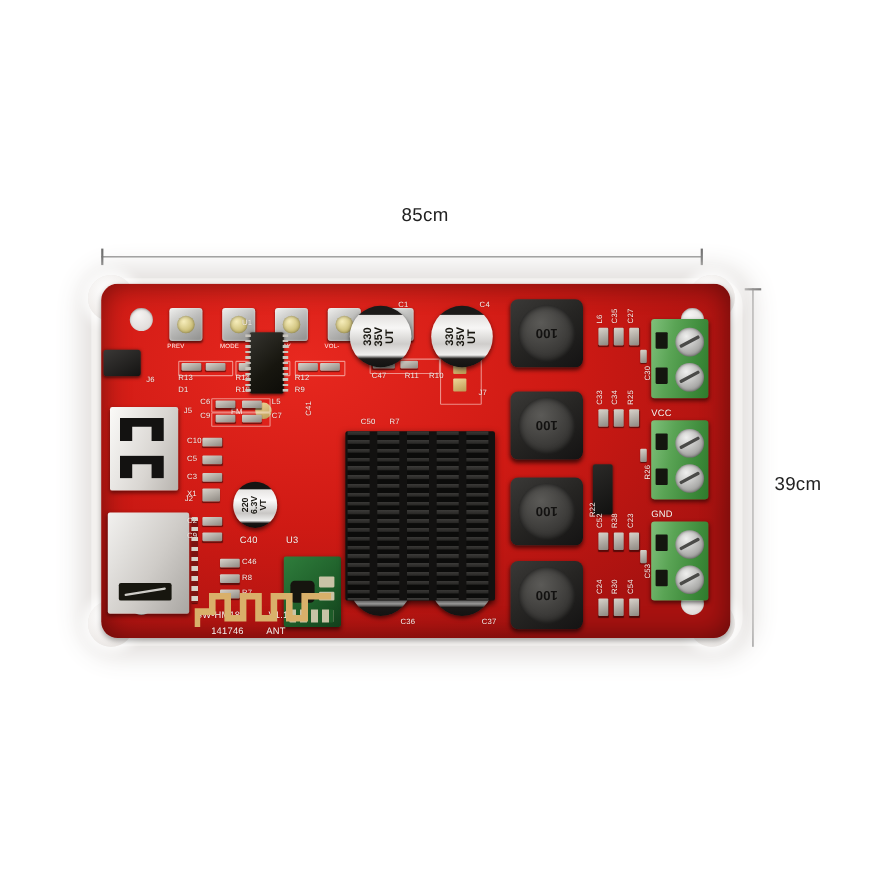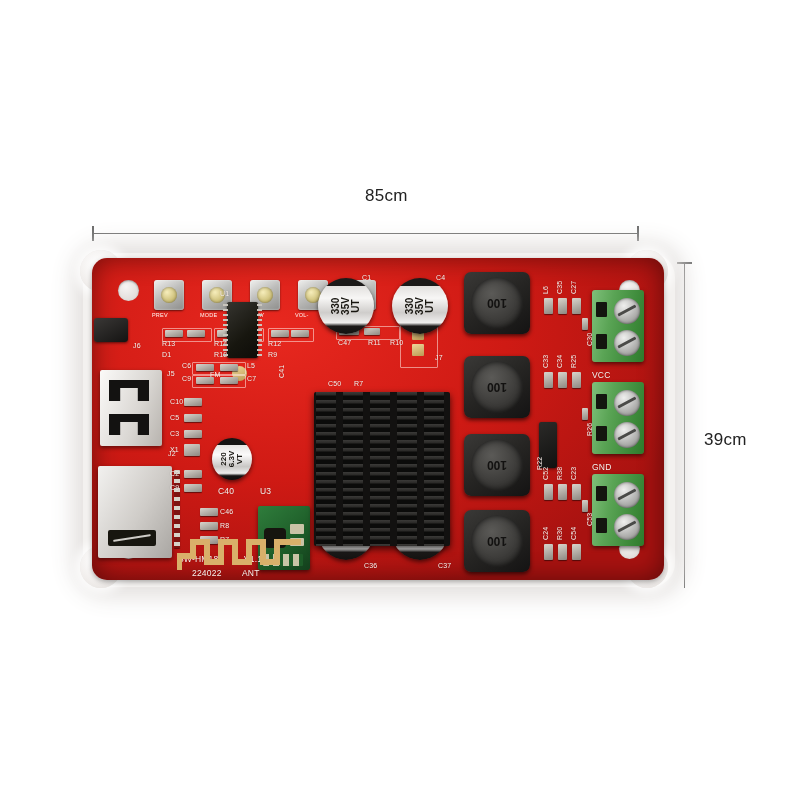--- a/index.html
+++ b/index.html
@@ -281,21 +281,21 @@
     <div class="regmod">
       <div class="ind"></div>
       <div class="pad" style="left:32px;top:18px;width:14px;height:10px;"></div>
       <div class="pad" style="left:32px;top:32px;width:14px;height:8px;"></div>
       <div class="pad" style="left:5px;top:48px;width:40px;height:12px;
            background:repeating-linear-gradient(90deg,#c9c3a6 0,#c9c3a6 6px,#1d5c28 6px,#1d5c28 10px);"></div>
     </div>
 
     <div class="silk big" style="left:86px;top:296px;">SW-HM183</div>
     <div class="silk big" style="left:152px;top:296px;">V1.1</div>
-    <div class="silk big" style="left:100px;top:310px;">224022</div>
+    <div class="silk big" style="left:100px;top:310px;">141746</div>
     <div class="silk big" style="left:150px;top:310px;">ANT</div>
 
     <div class="ant">
       <svg width="128" height="40" viewBox="0 0 128 40">
         <path d="M2 38 L2 24 L16 24 L16 10 L30 10 L30 30 L44 30 L44 10 L58 10
                  L58 30 L72 30 L72 10 L86 10 L86 30 L100 30 L100 10 L124 10" fill="none" stroke="#d9b06a" stroke-width="6" stroke-linejoin="miter"></path>
       </svg>
     </div>
 
     <div class="ecap" style="left:226px;top:20px;">

